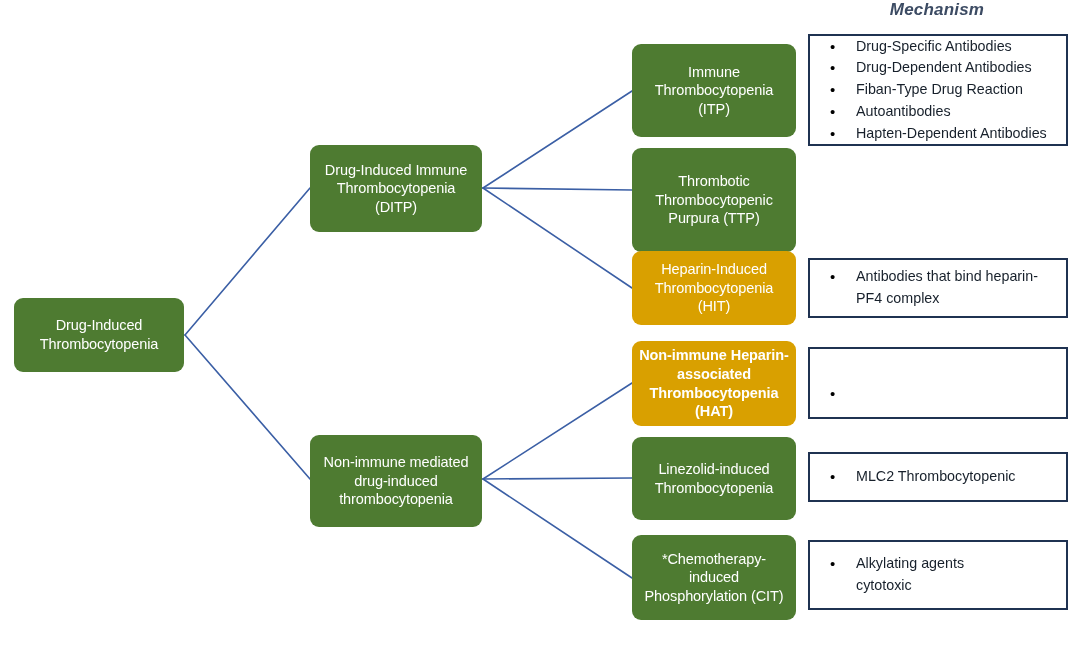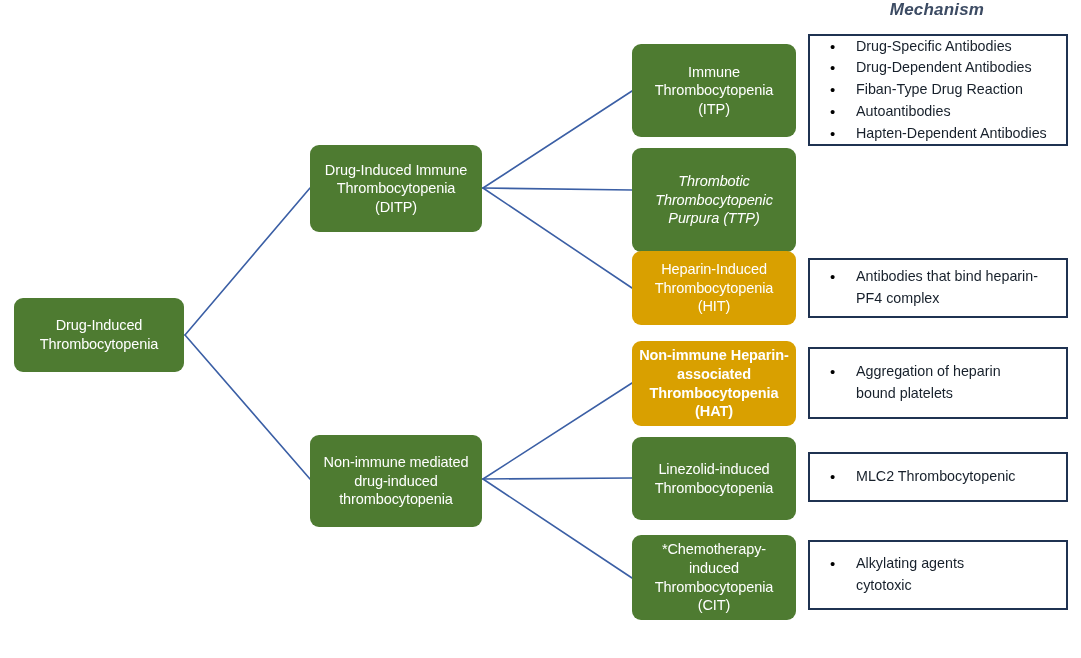--- a/index.html
+++ b/index.html
@@ -114,37 +114,37 @@
 Thrombocytopenia
 (DITP)</div>
 
   <div class="node green" style="left: 310px; top: 435px; width: 172px; height: 92px; white-space: pre-line;">Non-immune mediated
 drug-induced
 thrombocytopenia</div>
 
   <div class="node green" style="left: 632px; top: 44px; width: 164px; height: 93px; white-space: pre-line;">Immune
 Thrombocytopenia (ITP)</div>
 
-  <div class="node green" style="left: 632px; top: 148px; width: 164px; height: 104px; white-space: pre-line; font-style: italic;">Thrombotic
+  <div class="node green" style="left: 632px; top: 148px; width: 164px; height: 104px; white-space: pre-line;">Thrombotic
 Thrombocytopenic
 Purpura (TTP)</div>
 
   <div class="node gold" style="left: 632px; top: 251px; width: 164px; height: 74px; white-space: pre-line;">Heparin-Induced
 Thrombocytopenia (HIT)</div>
 
   <div class="node gold" style="left: 632px; top: 341px; width: 164px; height: 85px; white-space: pre-line; font-weight: bold;">Non-immune Heparin-
 associated
 Thrombocytopenia
 (HAT)</div>
 
   <div class="node green" style="left: 632px; top: 437px; width: 164px; height: 83px; white-space: pre-line;">Linezolid-induced
 Thrombocytopenia</div>
 
   <div class="node green" style="left: 632px; top: 535px; width: 164px; height: 85px; white-space: pre-line;">*Chemotherapy-induced
-Thrombocytopenia (CIT)</div>
+Phosphorylation (CIT)</div>
 
   <div id="mech-title">Mechanism</div>
 
   <div class="mech" style="left:808px; top:34px; width:260px; height:112px;">
     <ul>
       <li><span class="bul">•</span><span>Drug-Specific Antibodies</span></li>
       <li><span class="bul">•</span><span>Drug-Dependent Antibodies</span></li>
       <li><span class="bul">•</span><span>Fiban-Type Drug Reaction</span></li>
       <li><span class="bul">•</span><span>Autoantibodies</span></li>
       <li><span class="bul">•</span><span>Hapten-Dependent Antibodies</span></li>
@@ -153,22 +153,21 @@
 
   <div class="mech" style="left:808px; top:258px; width:260px; height:60px;">
     <ul>
       <li><span class="bul">•</span><span>Antibodies that bind heparin-
 PF4 complex</span></li>
     </ul>
   </div>
 
   <div class="mech" style="left:808px; top:347px; width:260px; height:72px;">
     <ul>
-      <li><span class="bul">•</span><span>Aggregation of heparin
-bound platelets</span></li>
+      <li><span class="bul">•</span></li>
     </ul>
   </div>
 
   <div class="mech" style="left:808px; top:452px; width:260px; height:50px;">
     <ul>
       <li><span class="bul">•</span><span>MLC2 Thrombocytopenic</span></li>
     </ul>
   </div>
 
   <div class="mech" style="left:808px; top:540px; width:260px; height:70px;">

